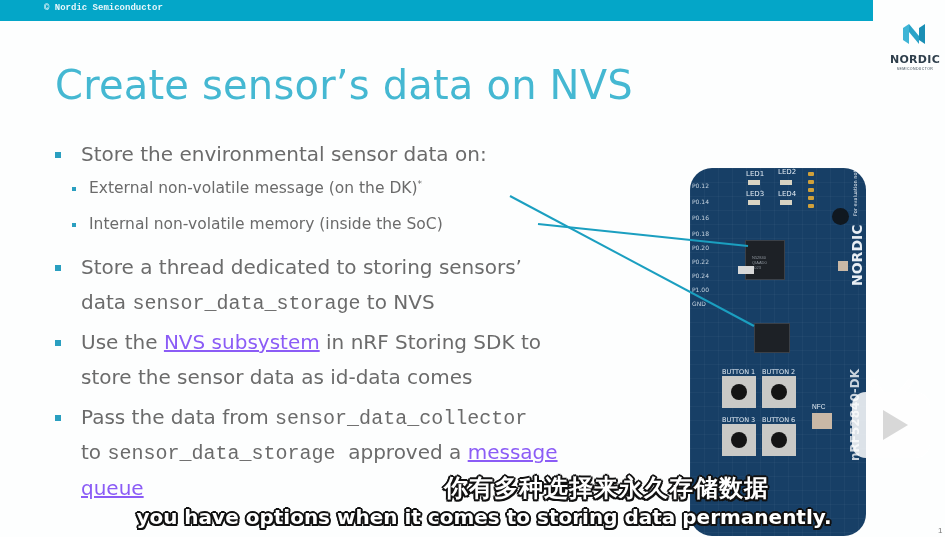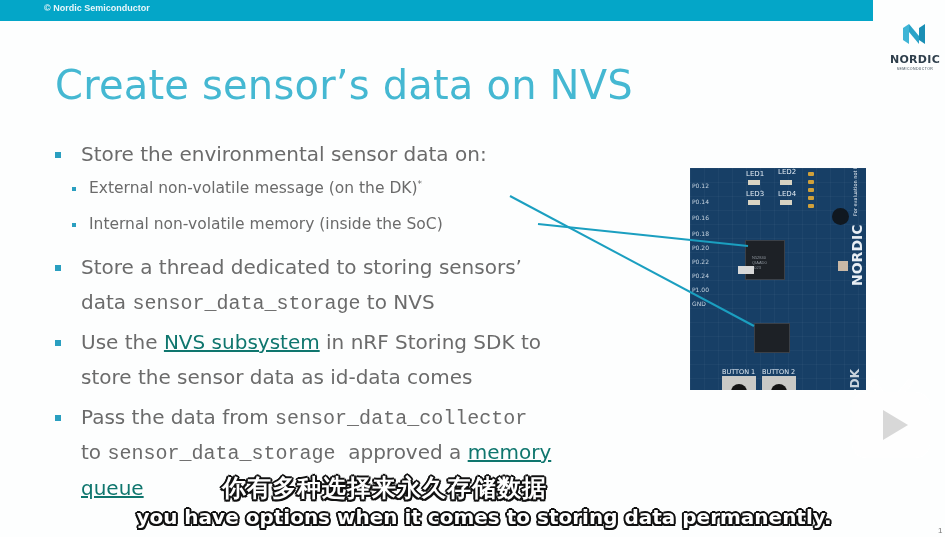--- a/index.html
+++ b/index.html
@@ -1,52 +1,52 @@
 <!DOCTYPE html>
 <html><head>
 <meta charset="utf-8">
 <style>
   html, body { margin:0; padding:0; }
   body { width:945px; height:537px; overflow:hidden; background:#fdfefe; position:relative; font-family:"Liberation Sans", sans-serif; }
   .topbar { position:absolute; left:0; top:0; width:873px; height:21px; background:#04a6c8; }
-  .topbar .copy { position:absolute; left:44px; top:3px; font-size:9px; font-weight:bold; color:#e9f7fb; font-family:Liberation Sans, sans-serif; }
+  .topbar .copy { position:absolute; left:44px; top:3px; font-size:9px; font-weight:bold; color:#e9f7fb; font-family:Liberation Mono, monospace; }
   .logo { position:absolute; left:885px; top:20px; width:60px; height:52px; }
   .logo .mark { position:absolute; left:16px; top:2px; width:26px; height:24px; }
   .logo .word { position:absolute; left:0; top:33px; width:60px; text-align:center; font-size:11px; font-weight:bold; color:#2f3f4c; letter-spacing:0.3px; font-family:"DejaVu Sans", sans-serif; }
   .logo .sub { position:absolute; left:0; top:47px; width:60px; text-align:center; font-size:3.5px; color:#2f3f4c; letter-spacing:0.4px; }
   .title { position:absolute; left:55px; top:62px; font-size:40px; color:#45b8d2; font-weight:normal; letter-spacing:0.2px; font-family:"DejaVu Sans", sans-serif; }
   .bullets { position:absolute; left:55px; top:140px; color:#6b6b6b; font-family:"DejaVu Sans", sans-serif; }
   .b1 { position:absolute; white-space:nowrap; font-size:20px; }
   .b1 .sq { position:absolute; left:0; top:10px; width:6px; height:6px; background:#2a9fc0; }
   .b1 .txt { position:absolute; left:26px; top:0; }
   .b2 { position:absolute; white-space:nowrap; font-size:15.5px; }
   .b2 .sq { position:absolute; left:0; top:8px; width:4px; height:4px; background:#2a9fc0; }
   .b2 .txt { position:absolute; left:17px; top:0; }
   .mono { font-family:"Liberation Mono", monospace; font-size:20px; color:#6b6b6b; }
-  .link { color:#0f766e; text-decoration:underline; }
-  .board { position:absolute; left:690px; top:168px; width:176px; height:222px; background:#173f66; overflow:hidden; }
+  .link { color:#8b5cf6; text-decoration:underline; }
+  .board { position:absolute; left:690px; top:168px; width:176px; height:368px; background:#173f66; overflow:hidden;border-radius:22px; }
   .board .grid { position:absolute; inset:0; background:
       linear-gradient(90deg, rgba(255,255,255,0.03) 1px, transparent 1px) 0 0/14px 14px,
       linear-gradient(rgba(255,255,255,0.03) 1px, transparent 1px) 0 0/14px 14px; }
   .pin { position:absolute; left:2px; font-size:6px; color:#c7d4e0; font-family:"DejaVu Sans", sans-serif; }
   .led { position:absolute; font-size:7px; color:#e4edf5; font-family:"DejaVu Sans", sans-serif; }
   .ledpad { position:absolute; width:12px; height:5px; background:#d8d3c2; }
   .chip { position:absolute; background:#1d2126; border:1px solid #3a4048; }
   .chip .lbl { position:absolute; left:6px; top:14px; font-size:4px; color:#8d949c; line-height:5px; }
   .btn { position:absolute; width:34px; height:32px; background:#c9c9c6; }
   .btn .cap { position:absolute; left:9px; top:8px; width:16px; height:16px; border-radius:50%; background:#141414; }
   .btnlbl { position:absolute; font-size:6.5px; color:#e4edf5; font-family:"DejaVu Sans", sans-serif; }
   .nfc { position:absolute; left:122px; top:245px; width:20px; height:16px; background:#c9b8a6; }
   .nfclbl { position:absolute; left:122px; top:235px; font-size:6.5px; color:#e4edf5; }
   .antenna { position:absolute; left:142px; top:40px; width:17px; height:17px; border-radius:50%; background:#101820; }
   .vtext { position:absolute; transform:rotate(-90deg); transform-origin:left top; color:#e8eef4; font-weight:bold; white-space:nowrap; font-family:"DejaVu Sans", sans-serif; }
   .pads { position:absolute; width:6px; height:4px; background:#d0a03a; border-radius:1px; }
   .arrows { position:absolute; left:0; top:0; width:945px; height:537px; pointer-events:none; }
   .tvicon { position:absolute; left:850px; top:378px; width:82px; height:82px; }
-  .sub-cn { position:absolute; left:0; width:769px; top:472px; text-align:center; font-size:24px; font-weight:bold; color:#ffffff; font-family:"DejaVu Sans", sans-serif;
+  .sub-cn { position:absolute; left:0; width:769px; top:472px; text-align:right; font-size:24px; font-weight:bold; color:#ffffff; font-family:"DejaVu Sans", sans-serif;
      text-shadow: -1.5px -1.5px 0 #111, 1.5px -1.5px 0 #111, -1.5px 1.5px 0 #111, 1.5px 1.5px 0 #111, 0 2px 0 #111, 2px 0 0 #111, -2px 0 0 #111, 0 -2px 0 #111; letter-spacing:1px; }
   .sub-en { position:absolute; left:0; width:968px; top:505px; text-align:center; font-size:20px; font-weight:bold; color:#ffffff; font-family:"DejaVu Sans", sans-serif;
      text-shadow: -1.5px -1.5px 0 #111, 1.5px -1.5px 0 #111, -1.5px 1.5px 0 #111, 1.5px 1.5px 0 #111, 0 2px 0 #111, 2px 0 0 #111, -2px 0 0 #111, 0 -2px 0 #111; }
   .pagenum { position:absolute; left:938px; top:526px; font-size:8px; color:#777; }
 </style>
 </head>
 <body>
 
 <div class="topbar">
   <span class="copy">© Nordic Semiconductor</span>
@@ -92,21 +92,21 @@
   </div>
   <div class="b1" style="top:225px;">
     <span class="txt">store the sensor data as id-data comes</span>
   </div>
 
   <div class="b1" style="top:265px;">
     <span class="sq"></span>
     <span class="txt"><span>Pass the data from </span><span class="mono">sensor_data_collector</span></span>
   </div>
   <div class="b1" style="top:300px;">
-    <span class="txt" style="white-space:pre"><span>to </span><span class="mono">sensor_data_storage</span><span>  approved a </span><span class="link">memory</span></span>
+    <span class="txt" style="white-space:pre"><span>to </span><span class="mono">sensor_data_storage</span><span>  approved a </span><span class="link">message</span></span>
   </div>
   <div class="b1" style="top:336px;">
     <span class="txt link">queue</span>
   </div>
 </div>
 
 <div class="board">
   <div class="grid"></div>
   <span class="pin" style="top:14px">P0.12</span>
   <span class="pin" style="top:30px">P0.14</span>

